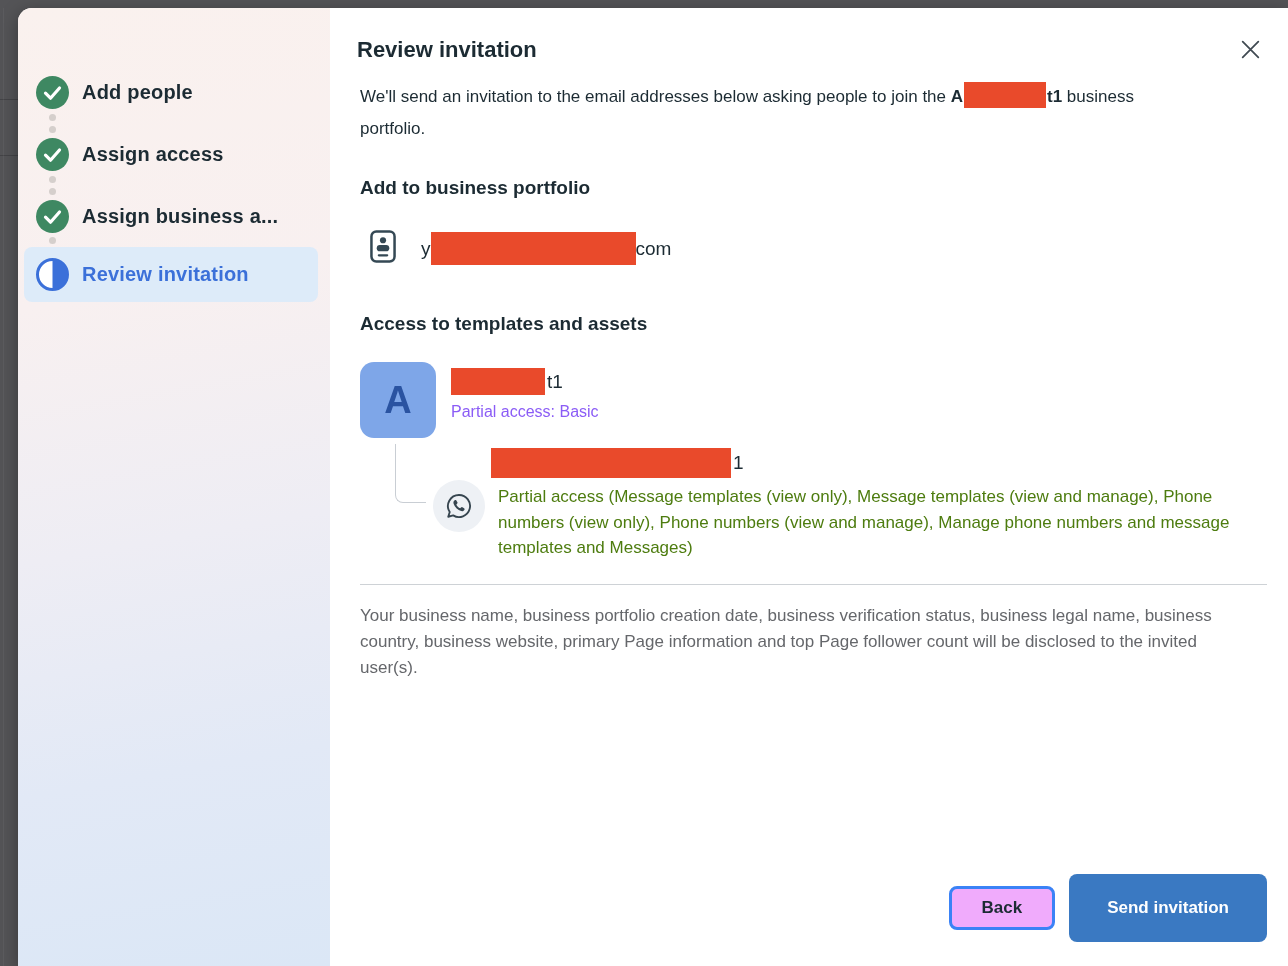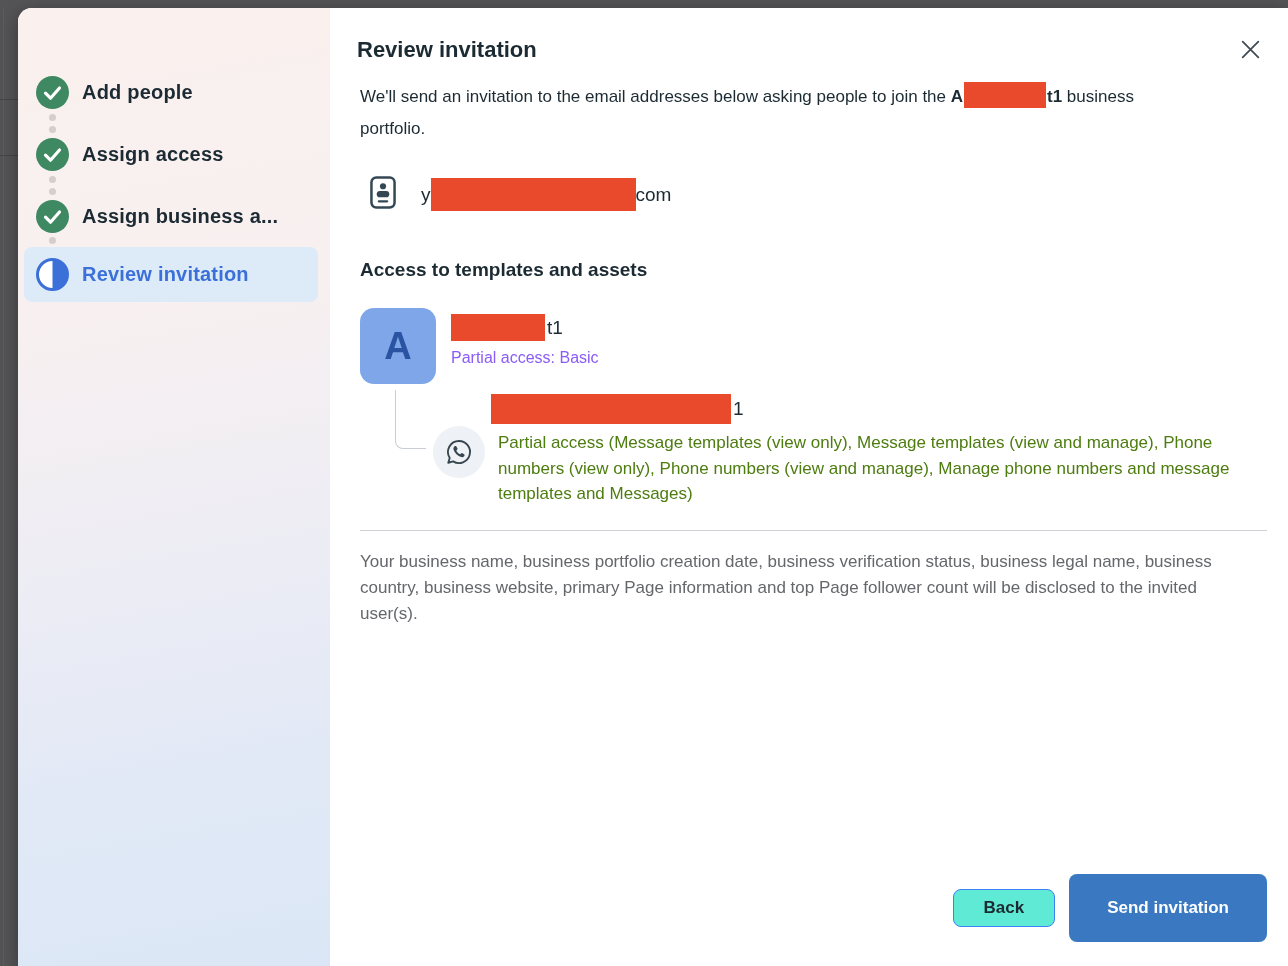--- a/index.html
+++ b/index.html
@@ -84,21 +84,21 @@
     background:#eef1f5;display:flex;align-items:center;justify-content:center;
   }
   .wa-desc{position:absolute;left:138px;top:40px;width:778px;font-size:17px;line-height:25.7px;color:#4d7c0f;}
 
   .divider{border:none;border-top:1px solid #ced2d6;margin:10px 0 0 3px;width:907px;}
 
   .disclaimer{margin:18px 0 0 3px;font-size:17px;line-height:26px;color:#65676b;max-width:880px;}
 
   .footer{position:absolute;right:24px;bottom:24px;display:flex;align-items:center;gap:14px;}
   .btn{border-radius:8px;font-family:inherit;font-size:17px;font-weight:600;cursor:pointer;}
-  .btn-back{background:#5eead4;border:1px solid #3b82f6;color:#1c2b33;height:38px;padding:0 30px;}
+  .btn-back{background:#f0abfc;border:3px solid #3b82f6;color:#1c2b33;height:44px;padding:0 30px;}
   .btn-send{background:#3a79c2;border:none;color:#fff;height:68px;padding:0 38px;}
 </style>
 </head>
 <body>
 
 <div class="seam-h" style="top:99px"></div>
 <div class="seam-h" style="top:155px"></div>
 <div class="seam-v"></div>
 
 <div class="modal">
@@ -171,20 +171,21 @@
     <button class="close-btn">
       <span>
         <svg width="25" height="25" viewBox="0 0 24 24">
             <path d="M4.5 4.5 L19.5 19.5 M19.5 4.5 L4.5 19.5" stroke="#404a52" stroke-width="1.7" stroke-linecap="round"></path>
           </svg>
       </span>
     </button>
 
     <p class="intro"><span>We'll send an invitation to the email addresses below asking people to join the </span><b>A</b><span class="redaction r"></span><b>t1</b><span> business portfolio.</span></p>
 
+    <h3 class="section-h">Add to business portfolio</h3>
 
     <div class="email-row">
       <span>
         <svg width="26" height="33" viewBox="0 0 27 34">
           <rect x="1.5" y="1.5" width="24" height="31" rx="5" fill="none" stroke="#344854" stroke-width="2.6"></rect>
           <circle cx="13.5" cy="10.5" r="3.2" fill="#344854"></circle>
           <rect x="7" y="15.5" width="13" height="6.5" rx="3.2" fill="#344854"></rect>
           <rect x="8" y="25" width="11" height="2.4" rx="1.2" fill="#344854"></rect>
         </svg>
       </span>

